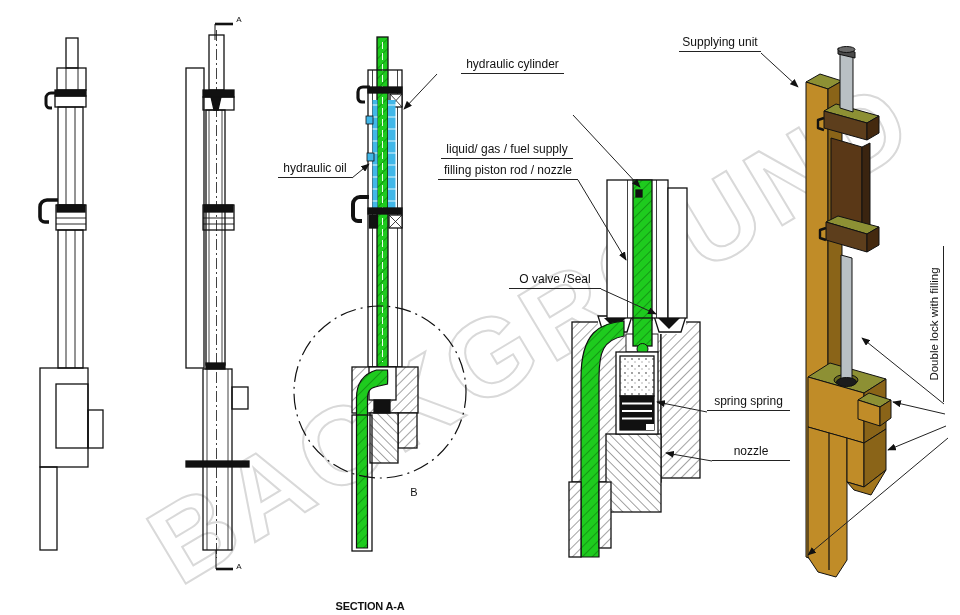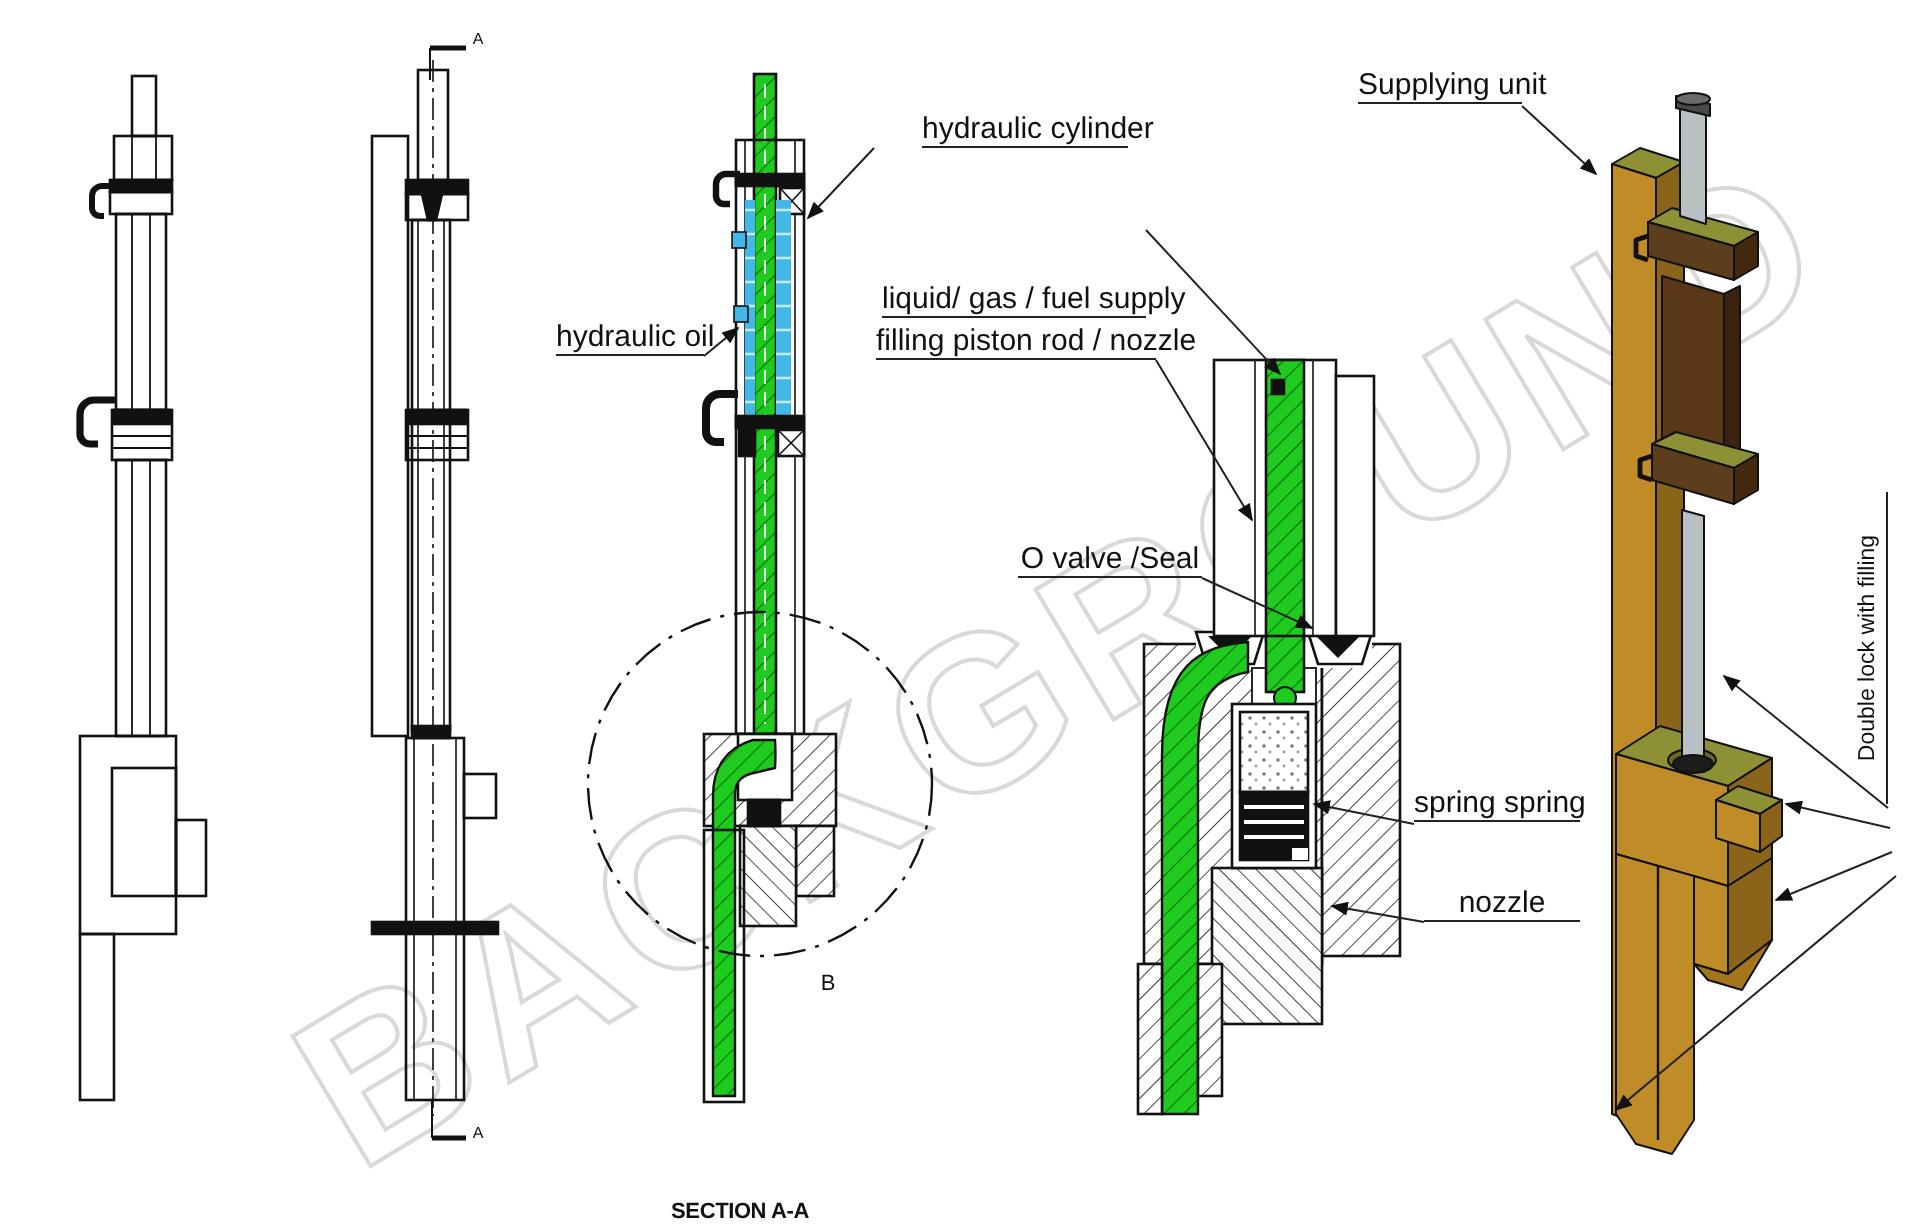--- a/index.html
+++ b/index.html
@@ -1,18 +1,18 @@
 <!DOCTYPE html>
 <html><head>
 <meta charset="utf-8">
 <style>
   html,body{margin:0;padding:0;background:#fff;}
   #stage{position:relative;width:960px;height:615px;background:#ffffff;overflow:hidden;
          font-family:"Liberation Sans",sans-serif;}
-  .lbl{position:absolute;font-size:15px;color:#111;text-align:center;line-height:13px;
+  .lbl{position:absolute;font-size:12px;color:#111;text-align:center;line-height:13px;
        border-bottom:1.4px solid #222;padding-bottom:2px;white-space:nowrap;z-index:3;}
   .plain{position:absolute;font-size:11px;color:#111;text-align:center;line-height:13px;
        white-space:nowrap;z-index:3;}
   .tiny{font-size:8px;line-height:9px;}
   .caption{font-weight:600;letter-spacing:-0.2px;margin-top:34px;}
   #watermark{position:absolute;left:160px;top:500px;font-size:110px;line-height:110px;
        font-weight:bold;letter-spacing:6px;color:transparent;-webkit-text-stroke:2px #d9d9d9;
        transform:rotate(-31deg);transform-origin:0 50%;z-index:0;white-space:nowrap;}
   #vlabel{position:absolute;left:928px;top:402px;width:156px;font-size:11.5px;color:#111;
        text-align:center;border-bottom:1.4px solid #222;padding-bottom:3px;

